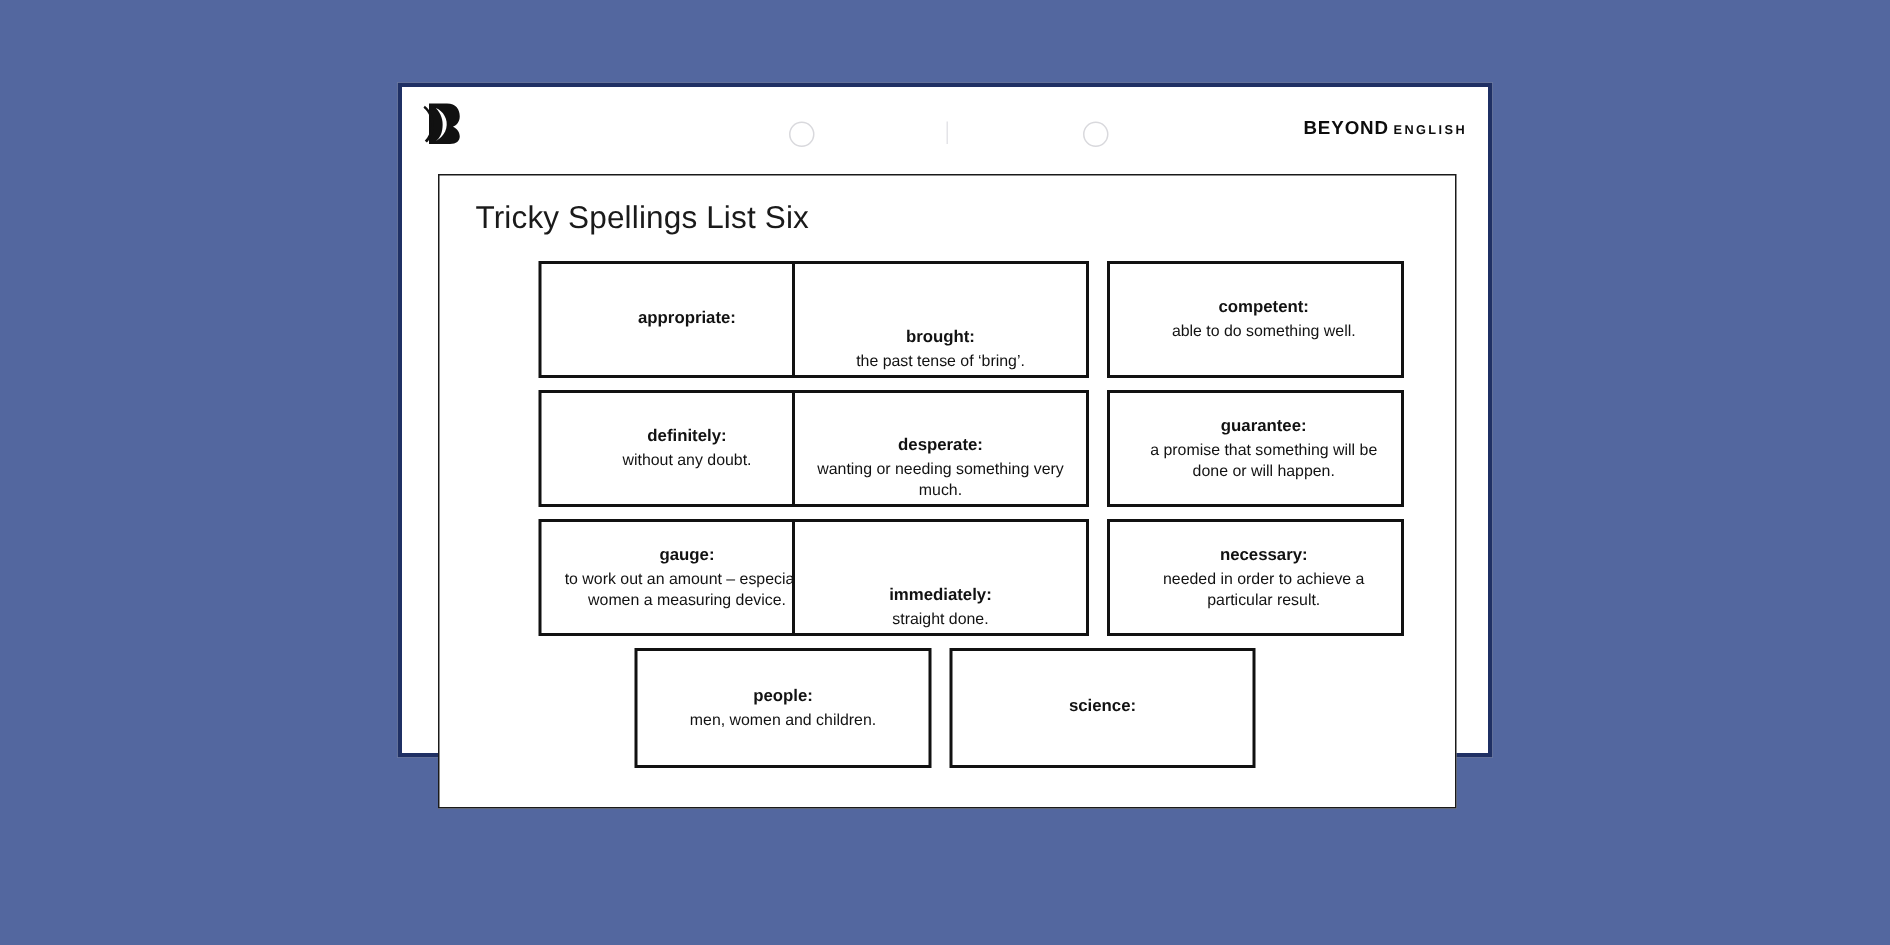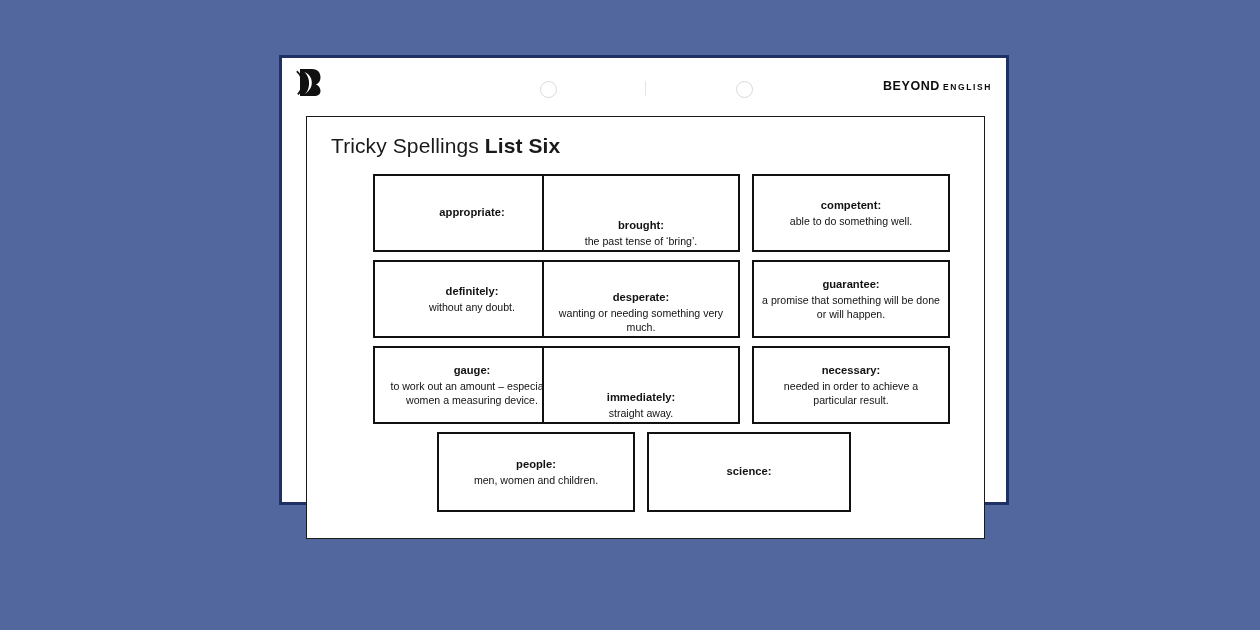--- a/index.html
+++ b/index.html
@@ -12,21 +12,21 @@
     width: 1260px;
     height: 630px;
     background: #53679f;
     font-family: "Liberation Sans", sans-serif;
     overflow: hidden;
   }
 
   
   .slide-wrap {
     position: absolute;
-    left: 279px;
+    left: 265px;
     top: 55px;
     width: 730px;
     height: 450px;
     background: #ffffff;
     border: 3px solid #1f3064;
   }
 
   
   .slide-header {
     position: relative;
@@ -105,21 +105,21 @@
     position: absolute;
     left: 24px;
     top: 17px;
     font-size: 21px;
     font-weight: normal;
     color: #1a1a1a;
     letter-spacing: 0.1px;
     white-space: nowrap;
   }
   .panel-title .title-strong {
-    font-weight: bold;
+    font-weight: normal;
   }
 
   
   .cards-area {
     position: absolute;
     left: 0;
     top: 0;
     width: 100%;
     height: 100%;
   }
@@ -146,21 +146,21 @@
     font-size: 10.6px;
     font-weight: normal;
     color: #121212;
     line-height: 1.33;
     margin-top: 1px;
   }
 
   
   .col-1 { left: 25px;  width: 198px; margin-left: 41px; }
   .col-2 { left: 235px; width: 198px; justify-content: flex-end; }
-  .col-3 { left: 445px; width: 198px; }
+  .col-3 { left: 445px; width: 198px; padding-left: 19px; }
   .row-1 { top: 57px;  height: 78px; }
   .row-2 { top: 143px; height: 78px; }
   .row-3 { top: 229px; height: 78px; }
   .row-4 { top: 315px; height: 80px; }
   .col-b1 { left: 130px; width: 198px; }
   .col-b2 { left: 340px; width: 204px; text-align: center; }
 </style>
 </head>
 <body>
 
@@ -223,21 +223,21 @@
         <span class="card-def">wanting or needing something very much.</span>
       </div>
 
       <div class="word-card col-1 row-3">
         <span class="card-word">gauge:</span>
         <span class="card-def">to work out an amount – especially women a measuring device.</span>
       </div>
 
       <div class="word-card col-2 row-3">
         <span class="card-word">immediately:</span>
-        <span class="card-def">straight away.</span>
+        <span class="card-def">straight done.</span>
       </div>
 
       <div class="word-card col-3 row-3">
         <span class="card-word">necessary:</span>
         <span class="card-def">needed in order to achieve a particular result.</span>
       </div>
 
       <div class="word-card col-b1 row-4">
         <span class="card-word">people:</span>
         <span class="card-def">men, women and children.</span>

